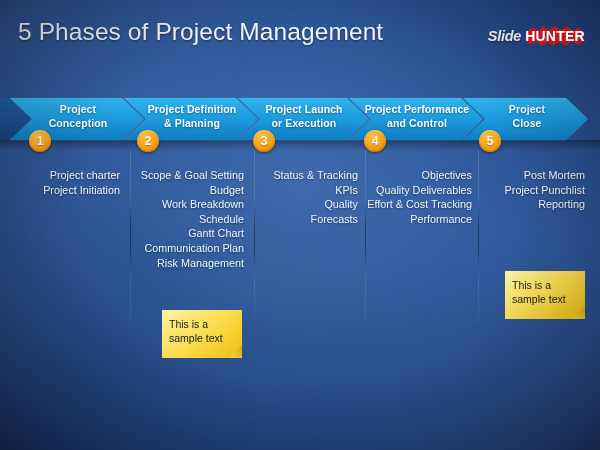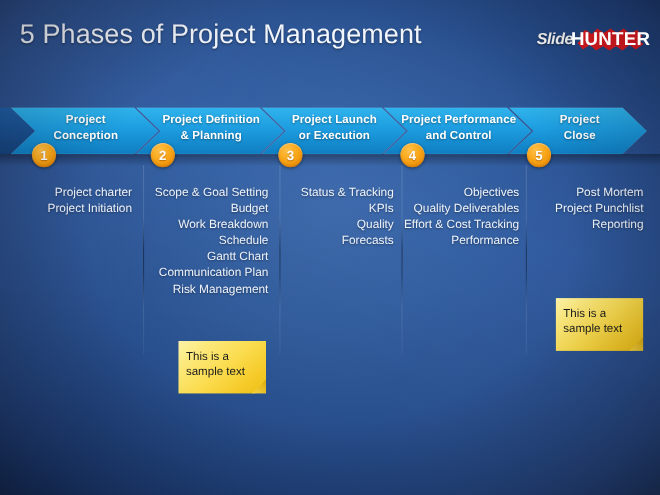--- a/index.html
+++ b/index.html
@@ -71,21 +71,21 @@
     justify-content: center;
   }
   #logo-hunter-splat {
     position: absolute;
     inset: 0;
     width: 62px;
     height: 22px;
   }
   #logo-hunter-text {
     position: relative;
-    font-size: 17px;
+    font-size: 14px;
     font-weight: bold;
     color: #ffffff;
     letter-spacing: 0.2px;
     z-index: 2;
   }
 
   
   #chevron-row { position: absolute; left: 0; top: 0; width: 600px; height: 450px; pointer-events: none; }
   .chev-label {
     position: absolute;

